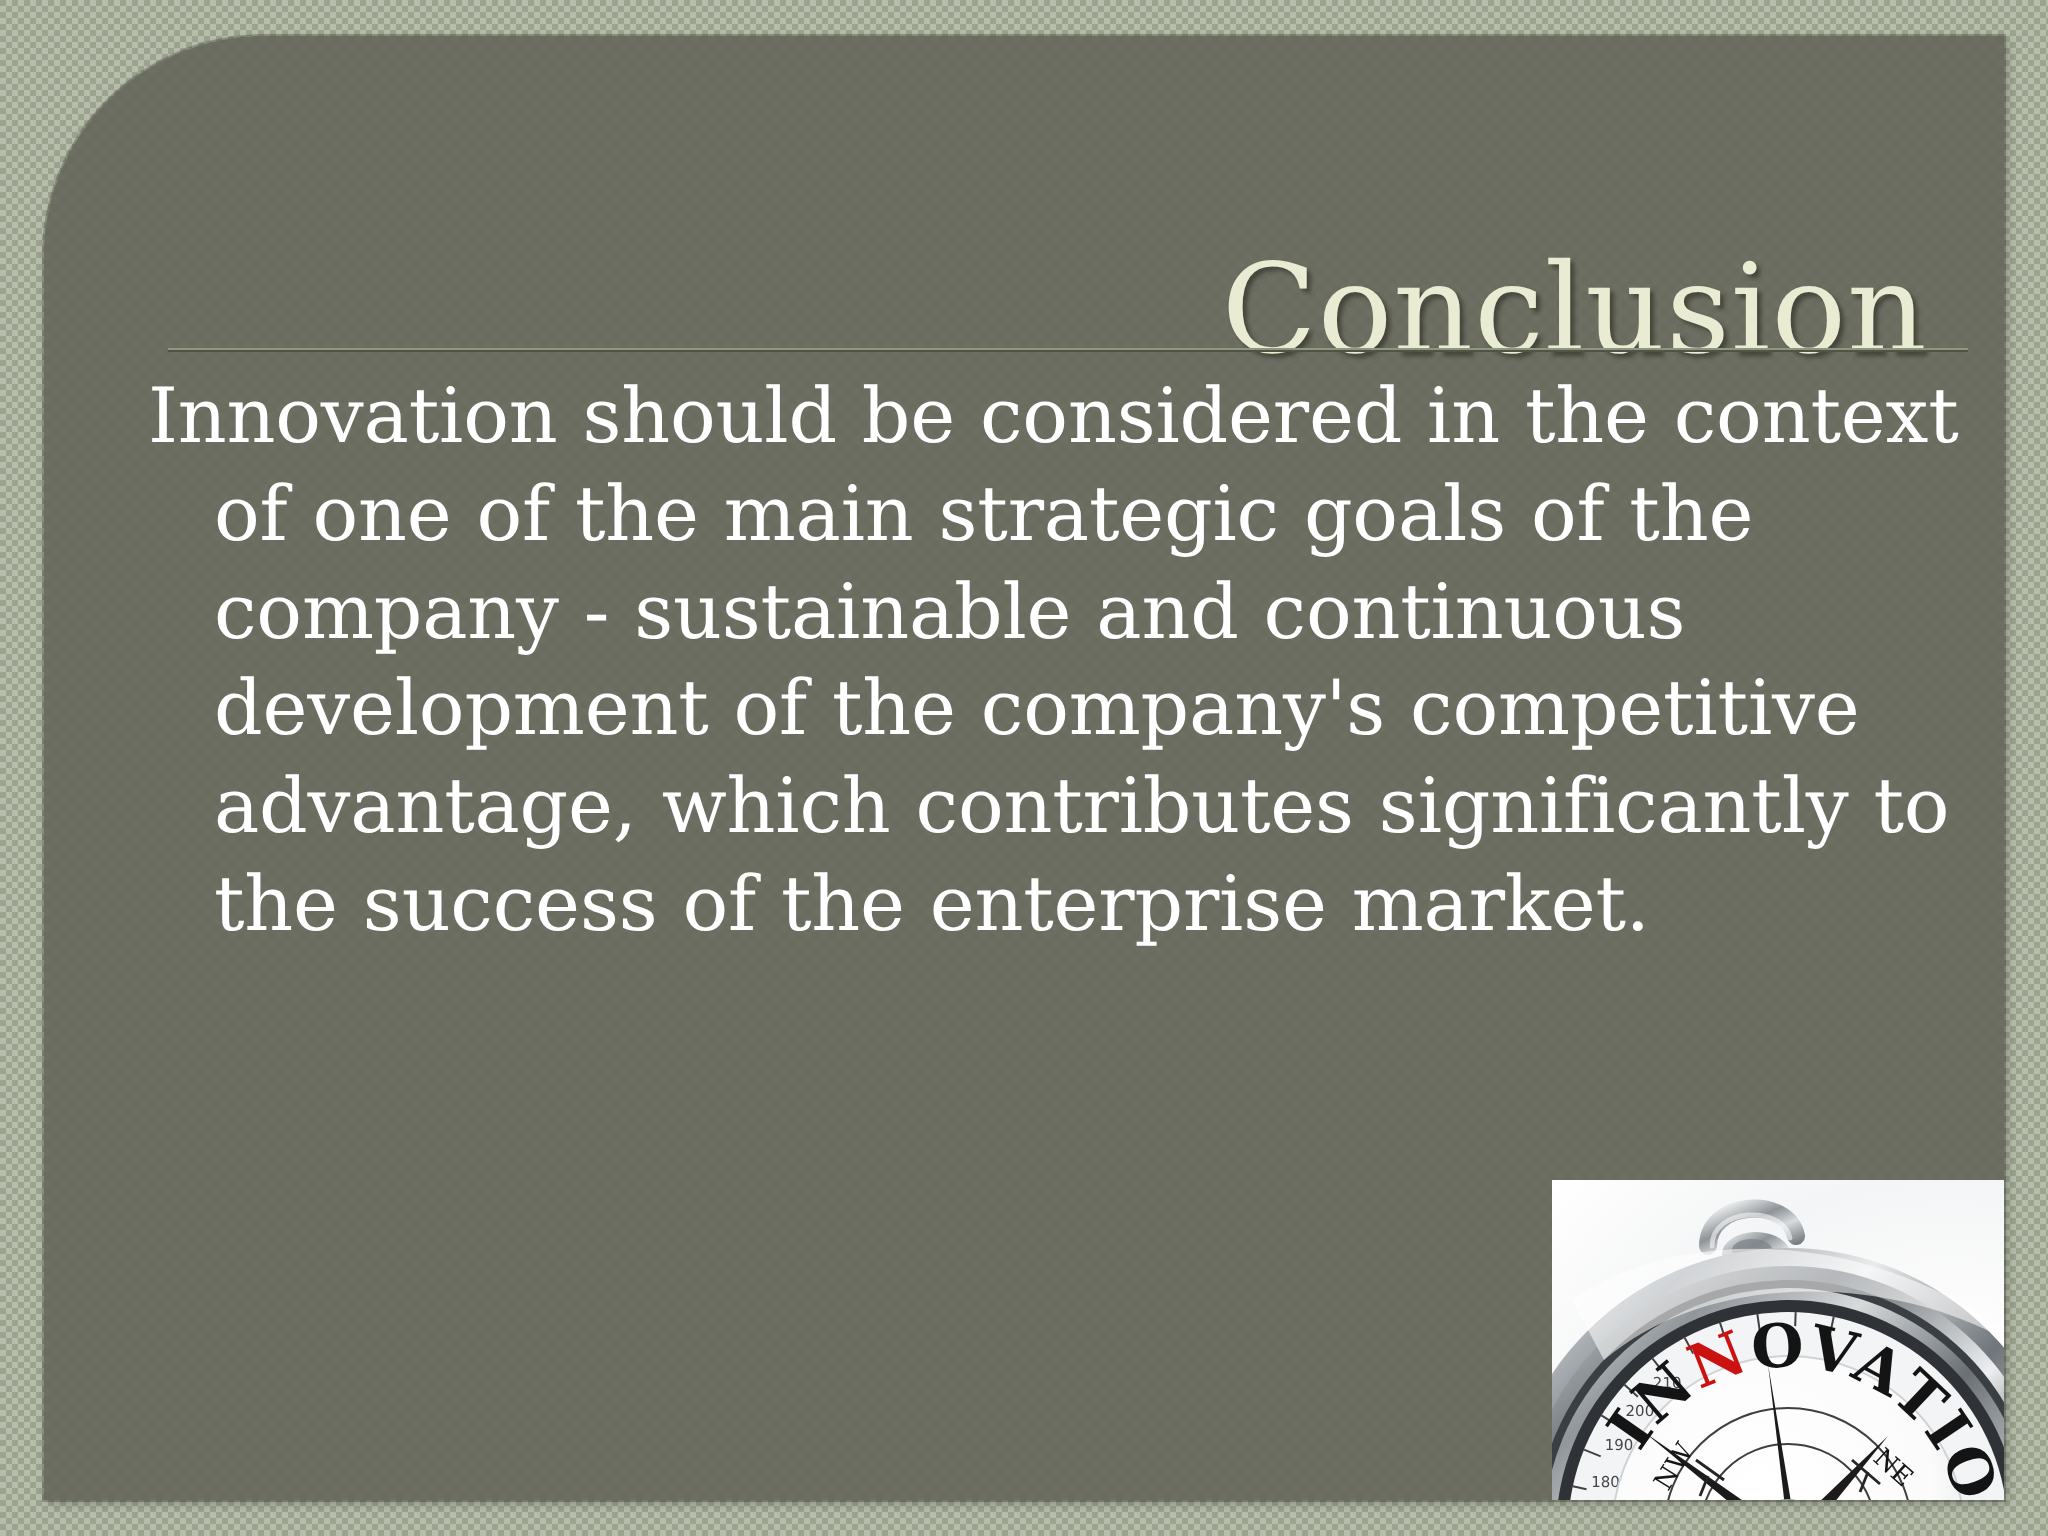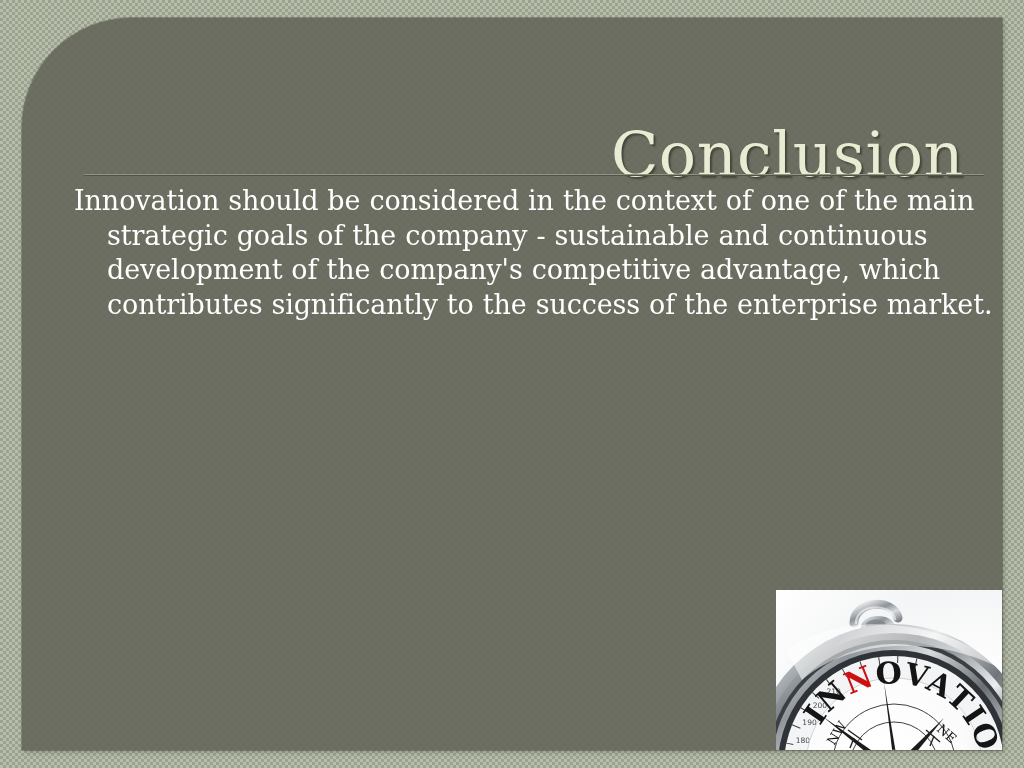--- a/index.html
+++ b/index.html
@@ -82,21 +82,21 @@
   
   #body-text {
     position: absolute;
     left: 52px;
     top: 166px;
     width: 898px;
     margin: 0;
     padding-left: 33px;
     text-indent: -33px;
     font-family: "DejaVu Serif", serif;
-    font-size: 27px;
+    font-size: 38px;
     line-height: 1.285;
     color: #ffffff;
     letter-spacing: -0.1px;
     word-spacing: .5px;
   }
 
   
   #compass-photo {
     position: absolute;
     left: 754px;

